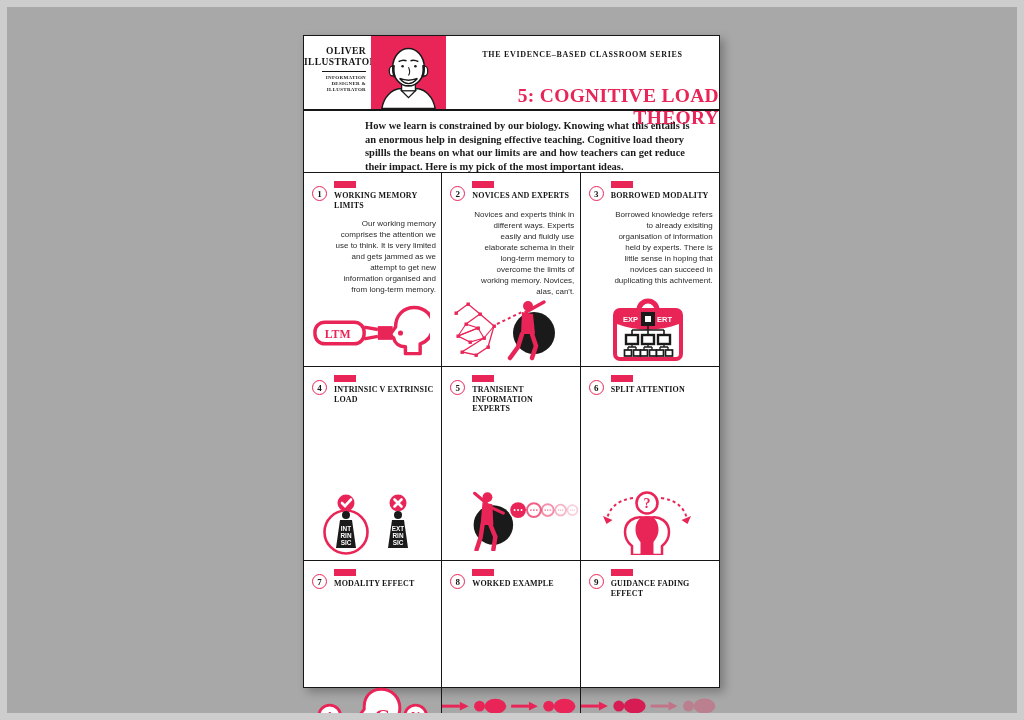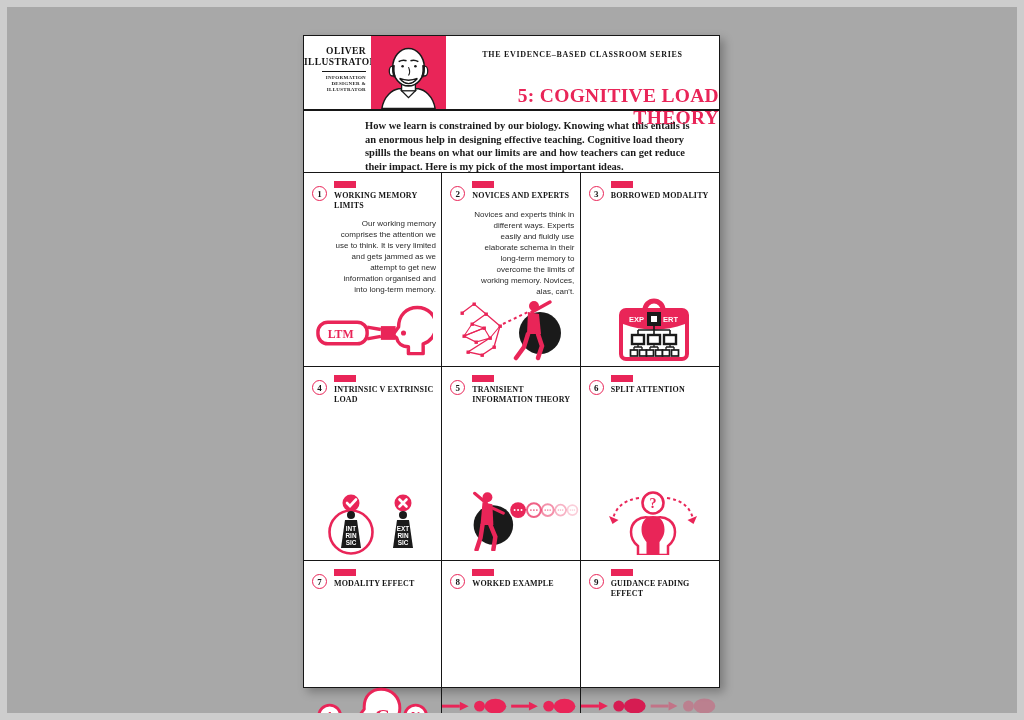--- a/index.html
+++ b/index.html
@@ -39,21 +39,21 @@
           padding:8px 8px 0 8px; display:flex; flex-direction:column; overflow:hidden; }
   .card:nth-child(3n) { border-right:none; }
   .card:nth-child(n+7) { border-bottom:none; }
   .card-head { display:flex; gap:7px; align-items:flex-start; }
   .num { width:15px; height:15px; flex:none; border:1.5px solid #e92558; border-radius:50%;
          font:700 9px "Liberation Serif", serif; color:#161616;
          display:flex; align-items:center; justify-content:center; margin-top:5px; }
   .bar { width:22px; height:7px; background:#e92558; margin-bottom:3px; }
   .card-title { font:700 8px/9.5px "Liberation Serif", serif; color:#161616; letter-spacing:.15px; max-width:112px; }
   .card-body { margin:8px 0 0 22px; width:102px; font:400 8px/11px "Liberation Sans", sans-serif; color:#2b2b2b;text-align:right; }
-  .icon-wrap { margin-top:auto; display:flex; justify-content:flex-end; padding-bottom:5px; }
+  .icon-wrap { margin-top:auto; display:flex; justify-content:flex-start; padding-bottom:5px; }
   .icon-wrap.full { margin-left:-8px; margin-right:-8px; padding-bottom:9px; }
   svg text { font-family:"Liberation Sans", sans-serif; }
   svg text.serif { font-family:"Liberation Serif", serif; }
 </style>
 </head>
 <body>
 
 <div class="page">
 
   <div class="header">
@@ -96,21 +96,21 @@
   <div class="grid">
 
     <div class="card">
       <div class="card-head">
         <div class="num">1</div>
         <div>
           <div class="bar"></div>
           <div class="card-title">WORKING MEMORY LIMITS</div>
         </div>
       </div>
-      <div class="card-body">Our working memory comprises the attention we use to think. It is very limited and gets jammed as we attempt to get new information organised and into long-term memory.</div>
+      <div class="card-body">Our working memory comprises the attention we use to think. It is very limited and gets jammed as we attempt to get new information organised and from long-term memory.</div>
       <div class="icon-wrap">
         <svg width="118" height="58" viewBox="0 0 120 58">
           <path d="M79,32 l6,-8 c0,-12 8,-20 19,-20 c11,0 19,8 19,19 c0,9 -6,16 -13,18 l0,10 l-15,0 l0,-7 c-7,0 -11,-4 -12,-9 z" fill="#ffffff" stroke="#e92558" stroke-width="3.5" stroke-linejoin="round"></path>
           <rect x="3" y="19" width="50" height="22" rx="10" fill="#ffffff" stroke="#e92558" stroke-width="3.5"></rect>
           <path d="M53,24 l14,2.5 M53,36 l14,-2.5" fill="none" stroke="#e92558" stroke-width="3.5"></path>
           <rect x="67" y="23" width="15" height="14" fill="#e92558"></rect>
           <circle cx="90" cy="30" r="2.6" fill="#e92558"></circle>
           <text class="serif" x="13" y="35" font-size="12" font-weight="bold" fill="#e92558">LTM</text>
         </svg>
       </div>
@@ -155,20 +155,21 @@
     </div>
 
     <div class="card">
       <div class="card-head">
         <div class="num">3</div>
         <div>
           <div class="bar"></div>
           <div class="card-title">BORROWED MODALITY</div>
         </div>
       </div>
+      <div class="card-body">Borrowed knowledge refers to already exisiting organisation of information held by experts. There is little sense in hoping that novices can succeed in duplicating this achivement.</div>
       <div class="icon-wrap">
         <svg width="116" height="64" viewBox="0 0 116 64">
           <path d="M50,13 a9,9 0 0 1 18,0" fill="none" stroke="#e92558" stroke-width="5"></path>
           <rect x="26" y="13" width="66" height="49" rx="5" fill="#ffffff" stroke="#e92558" stroke-width="4"></rect>
           <path d="M28,15 h62 v12 c-20,7.5 -42,7.5 -62,0 z" fill="#e92558"></path>
           <rect x="52" y="15" width="14" height="14" fill="#1a1a1a"></rect>
           <rect x="56" y="19" width="6" height="6" fill="#ffffff"></rect>
           <text x="34" y="25" font-size="7.5" font-weight="bold" fill="#ffffff">EXP</text>
           <text x="68" y="25" font-size="7.5" font-weight="bold" fill="#ffffff">ERT</text>
           <path d="M59,29 v4 M43,33 h32 M43,33 v5 M59,33 v5 M75,33 v5" fill="none" stroke="#1a1a1a" stroke-width="1.6"></path>
@@ -213,21 +214,21 @@
           <text x="86" y="54" font-size="6.4" font-weight="bold" fill="#ffffff" text-anchor="middle">SIC</text>
         </svg>
       </div>
     </div>
 
     <div class="card">
       <div class="card-head">
         <div class="num">5</div>
         <div>
           <div class="bar"></div>
-          <div class="card-title">TRANISIENT INFORMATION THEORY</div>
+          <div class="card-title">TRANISIENT INFORMATION EXPERTS</div>
         </div>
       </div>
       <div class="icon-wrap full">
         <svg width="139" height="64" viewBox="0 0 139 64">
           <circle cx="52" cy="38" r="20" fill="#1a1a1a"></circle>
           <circle cx="46" cy="10" r="5" fill="#e92558"></circle>
           <path d="M45,16 L33,6" stroke="#e92558" stroke-width="3.2" stroke-linecap="round"></path>
           <path d="M49,20 L62,26" stroke="#e92558" stroke-width="3.2" stroke-linecap="round"></path>
           <path d="M41,15 l10,2 l1,21 l-13,0 z" fill="#e92558"></path>
           <path d="M41,38 l-2,13 l-4,12" fill="none" stroke="#e92558" stroke-width="4.5" stroke-linecap="round"></path>

